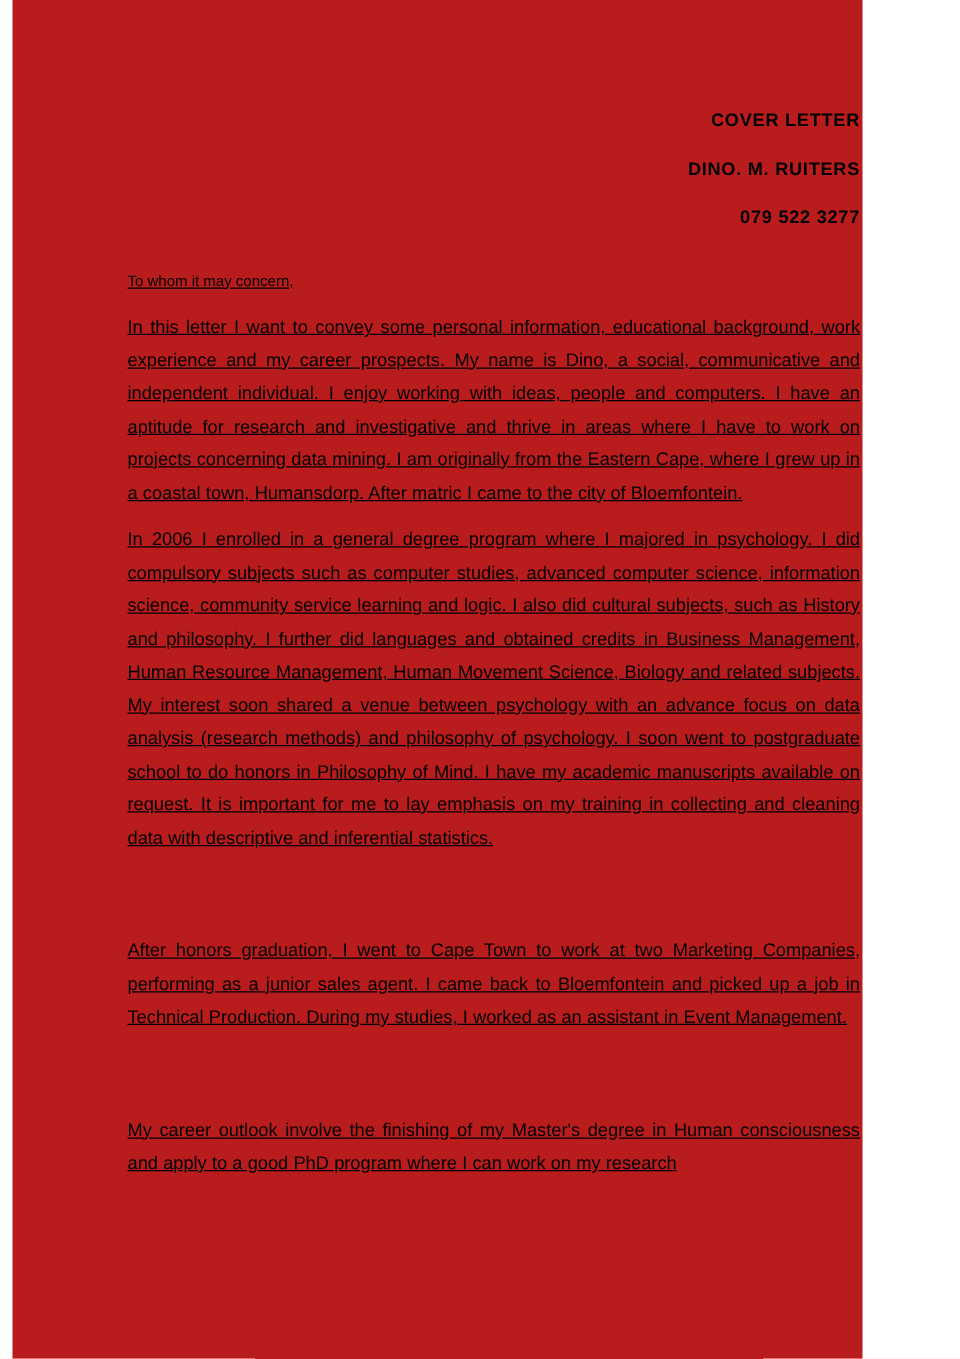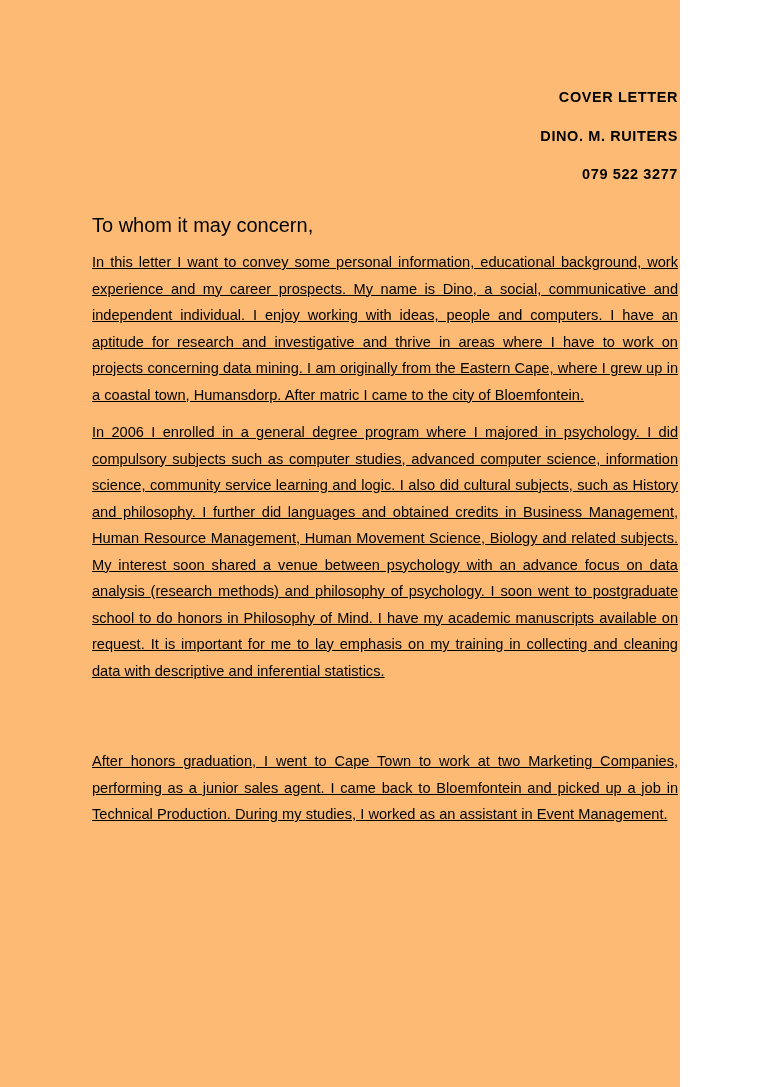--- a/index.html
+++ b/index.html
@@ -13,22 +13,23 @@
     overflow: hidden;
     font-family: "Liberation Sans", sans-serif;
     color: #000000;
     -webkit-font-smoothing: antialiased;
   }
 
   .page {
     position: relative;
     width: 680px;
     height: 1087px;
-    background: #fdba74;
+    background: #b91c1c;
     box-sizing: border-box;
+    margin-left: 10px;
   }
 
   
   .content {
     position: absolute;
     left: 92px;
     top: 0;
     width: 586px;
   }
 
@@ -45,23 +46,24 @@
     margin: 0;
   }
 
   .lh-title { margin-bottom: 24px; }
   .lh-name  { margin-bottom: 24px; }
   .lh-phone { margin-bottom: 0; }
 
   .salutation {
     margin: 0;
     padding-top: 30px;
-    font-size: 20px;
+    font-size: 12px;
     line-height: 26.5px;
     text-align: left;
+    text-decoration: underline;
   }
 
   .para {
     margin: 0;
     padding-top: 11px;
     font-size: 14.6px;
     line-height: 26.5px;
     text-align: justify;
     text-justify: inter-word;
     -moz-text-align-last: left;
@@ -88,15 +90,16 @@
     </div>
 
     <p class="salutation">To whom it may concern,</p>
 
     <p class="para">In this letter I want to convey some personal information, educational background, work experience and my career prospects. My name is Dino, a social, communicative and independent individual. I enjoy working with ideas, people and computers. I have an aptitude for research and investigative and thrive in areas where I have to work on projects concerning data mining. I am originally from the Eastern Cape, where I grew up in a coastal town, Humansdorp. After matric I came to the city of Bloemfontein.</p>
 
     <p class="para">In 2006 I enrolled in a general degree program where I majored in psychology. I did compulsory subjects such as computer studies, advanced computer science, information science, community service learning and logic. I also did cultural subjects, such as History and philosophy. I further did languages and obtained credits in Business Management, Human Resource Management, Human Movement Science, Biology and related subjects. My interest soon shared a venue between psychology with an advance focus on data analysis (research methods) and philosophy of psychology. I soon went to postgraduate school to do honors in Philosophy of Mind. I have my academic manuscripts available on request. It is important for me to lay emphasis on my training in collecting and cleaning data with descriptive and inferential statistics.</p>
 
     <p class="para gap-before">After honors graduation, I went to Cape Town to work at two Marketing Companies, performing as a junior sales agent. I came back to Bloemfontein and picked up a job in Technical Production. During my studies, I worked as an assistant in Event Management.</p>
 
+    <p class="para gap-before">My career outlook involve the finishing of my Master's degree in Human consciousness and apply to a good PhD program where I can work on my research</p>
 
   </div>
 </div>
 
 </body></html>

